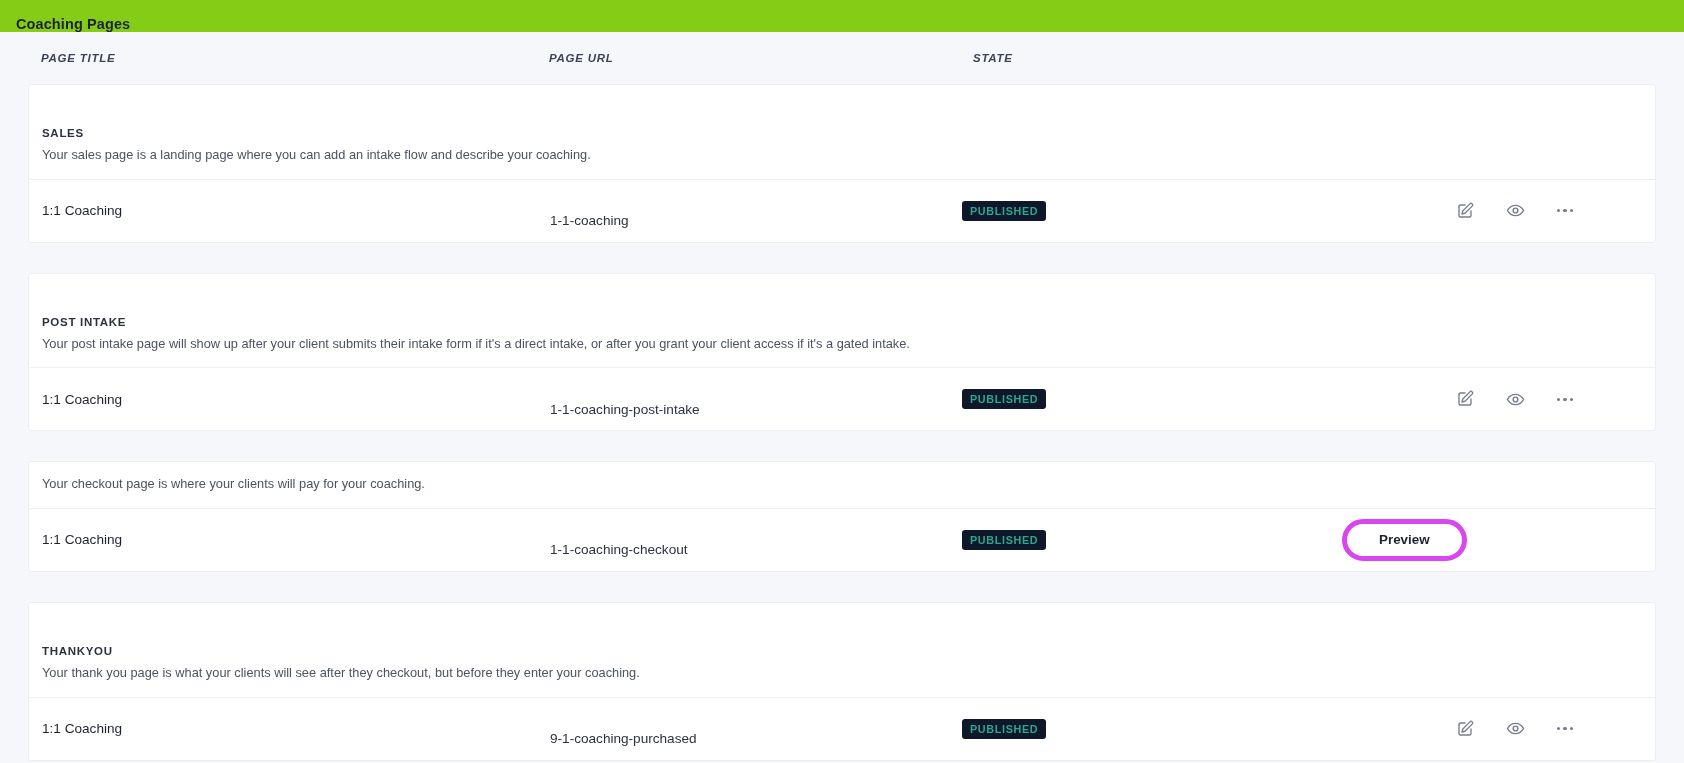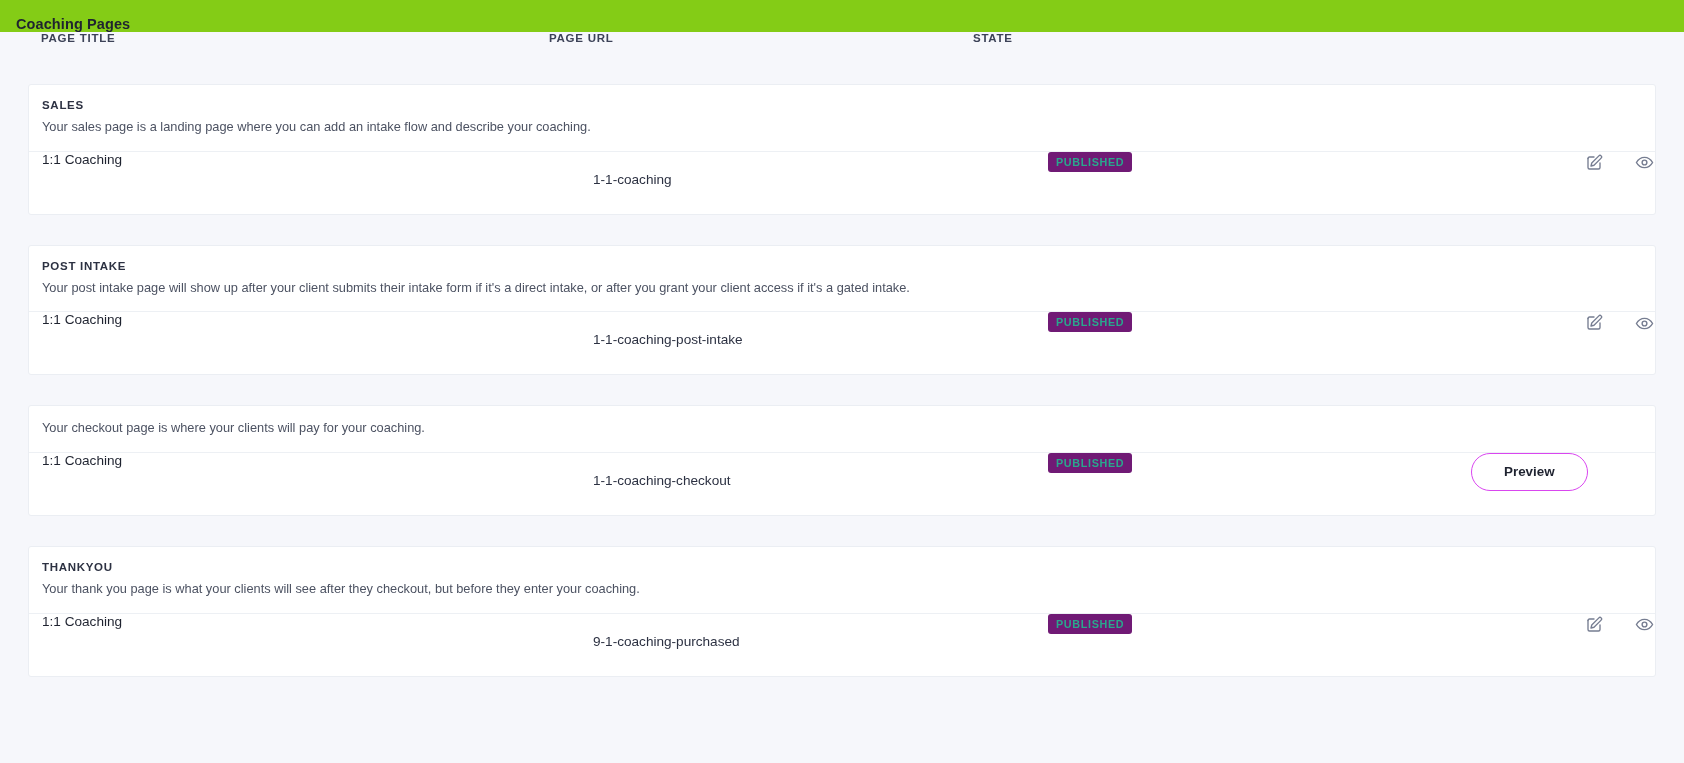--- a/index.html
+++ b/index.html
@@ -34,23 +34,24 @@
   
   .page {
     background: #f6f7fb;
     height: 731px;
     padding: 0 28px 0 28px;
   }
 
   
   .col-head {
     display: flex;
-    align-items: flex-start;
+    align-items: center;
     height: 52px;
     padding: 0 0 0 13px;
+    font-style: italic;
   }
   .col-head .ch {
     font-size: 11.5px;
     font-weight: bold;
     letter-spacing: 0.75px;
     color: #3c4257;
     text-transform: uppercase;
   }
   .c-title  { width: 508px; flex: none; }
   .c-url    { width: 424px; flex: none; }
@@ -71,33 +72,33 @@
     padding: 14px 14px 15px 13px;
     border-bottom: 1px solid #edf0f4;
   }
   .card-kind {
     font-size: 11.5px;
     font-weight: bold;
     letter-spacing: 0.7px;
     color: #2c3142;
     text-transform: uppercase;
     margin-bottom: 8px;
+    margin-top: 28px;
   }
   .card-desc {
     font-size: 12.8px;
     color: #4c5262;
     line-height: 1.3;
   }
 
   .row {
     display: flex;
-    align-items: flex-start;
+    align-items: center;
     height: 62px;
     padding-left: 13px;
-    gap: 43px;
   }
   .cell { display: flex; align-items: center; }
   .cell-title {
     width: 508px; flex: none;
     font-size: 13.6px;
     color: #1f2330;
   }
   .cell-url {
     width: 412px; flex: none;
     font-size: 13.6px;
@@ -107,21 +108,21 @@
   .cell-state { width: 380px; flex: none; }
   .cell-actions {
     flex: 1;
     display: flex;
     align-items: center;
     gap: 28px;
   }
 
   .badge {
     display: inline-block;
-    background: #701a75;
+    background: #0f172a;
     color: #2aa78d;
     font-size: 10.8px;
     font-weight: bold;
     letter-spacing: 0.65px;
     padding: 4px 8px 4px 8px;
     border-radius: 3px;
     text-transform: uppercase;
   }
 
   .icon-btn {
@@ -145,21 +146,21 @@
     cursor: pointer;
   }
   .dots i {
     width: 3.5px; height: 3.5px;
     border-radius: 50%;
     background: #767d91;
     display: block;
   }
 
   .preview-btn {
-    border: 1px solid #d946ef;
+    border: 5px solid #d946ef;
     background: #ffffff;
     border-radius: 22px;
     height: 38px;
     padding: 16px 32px;
     font-family: "Liberation Sans", sans-serif;
     font-size: 13.4px;
     font-weight: bold;
     color: #1f2330;
     cursor: pointer;
     display: flex;

